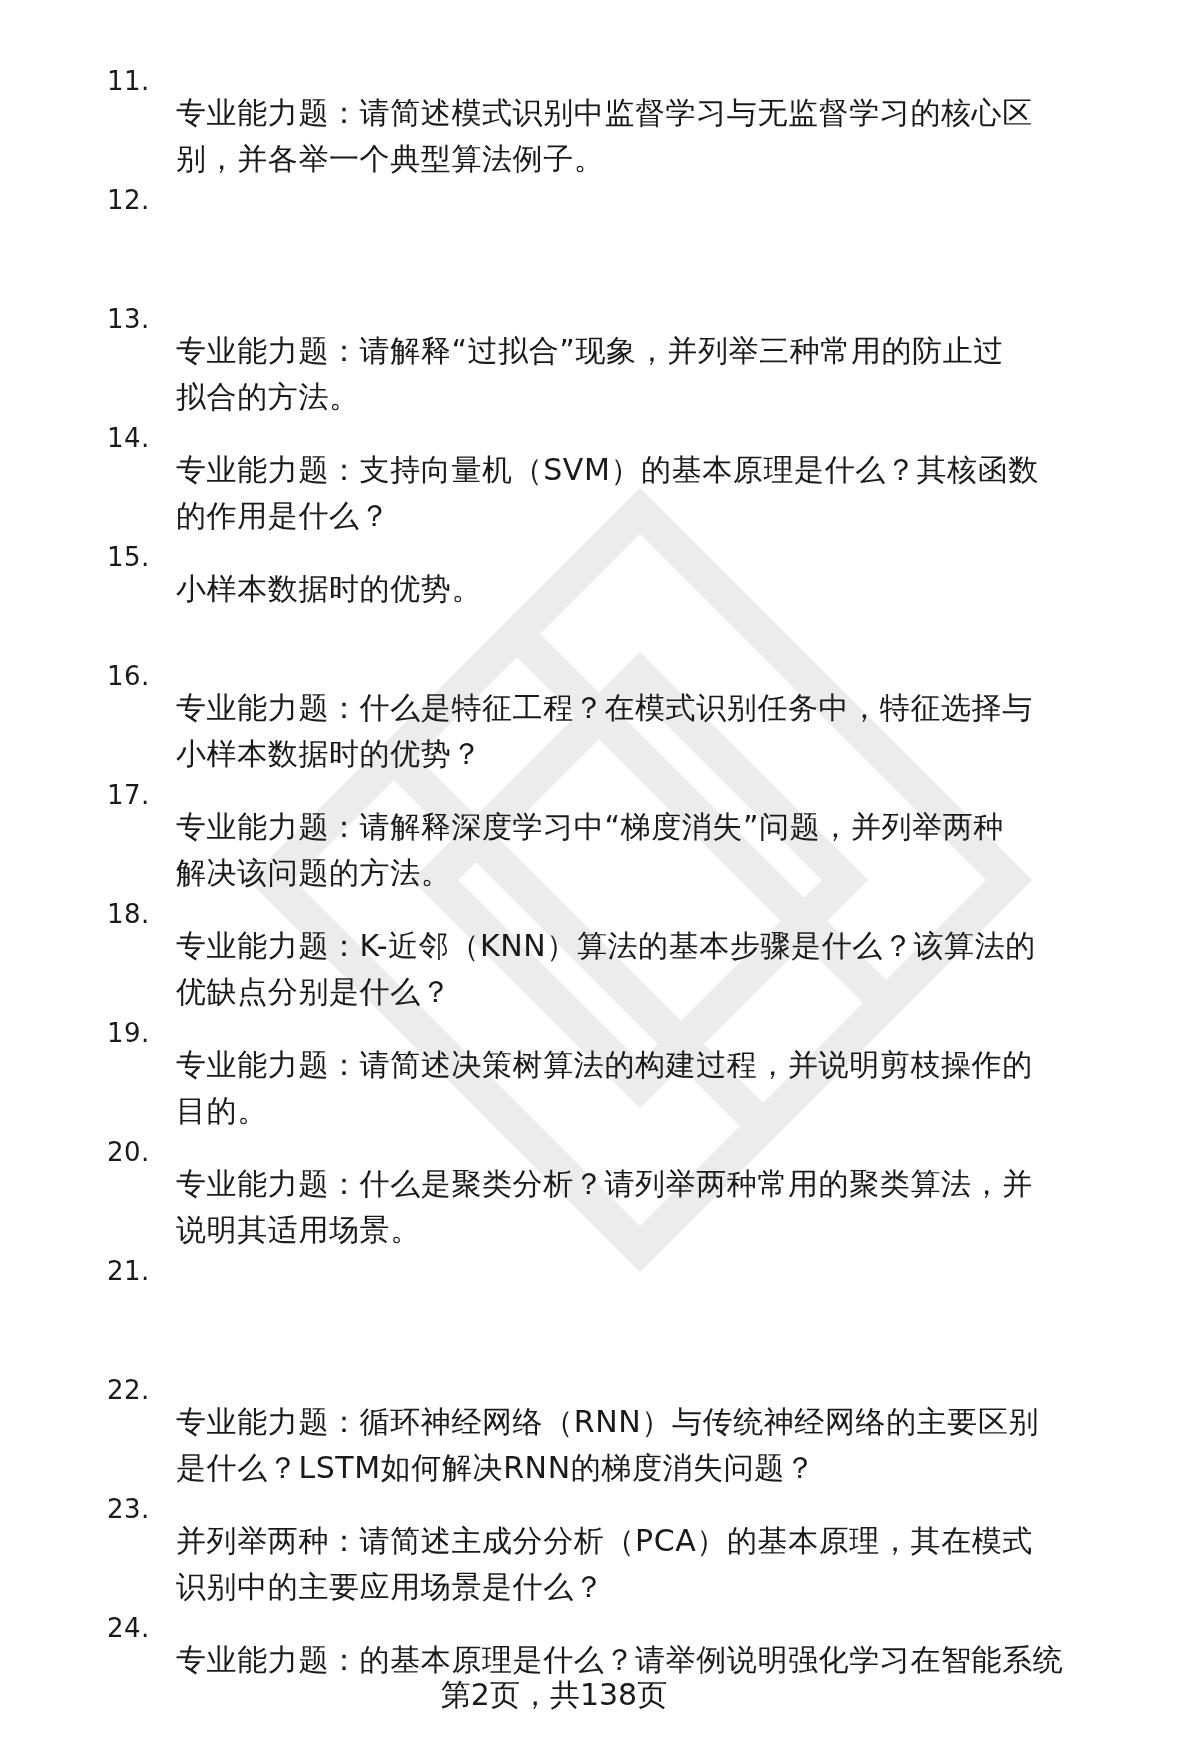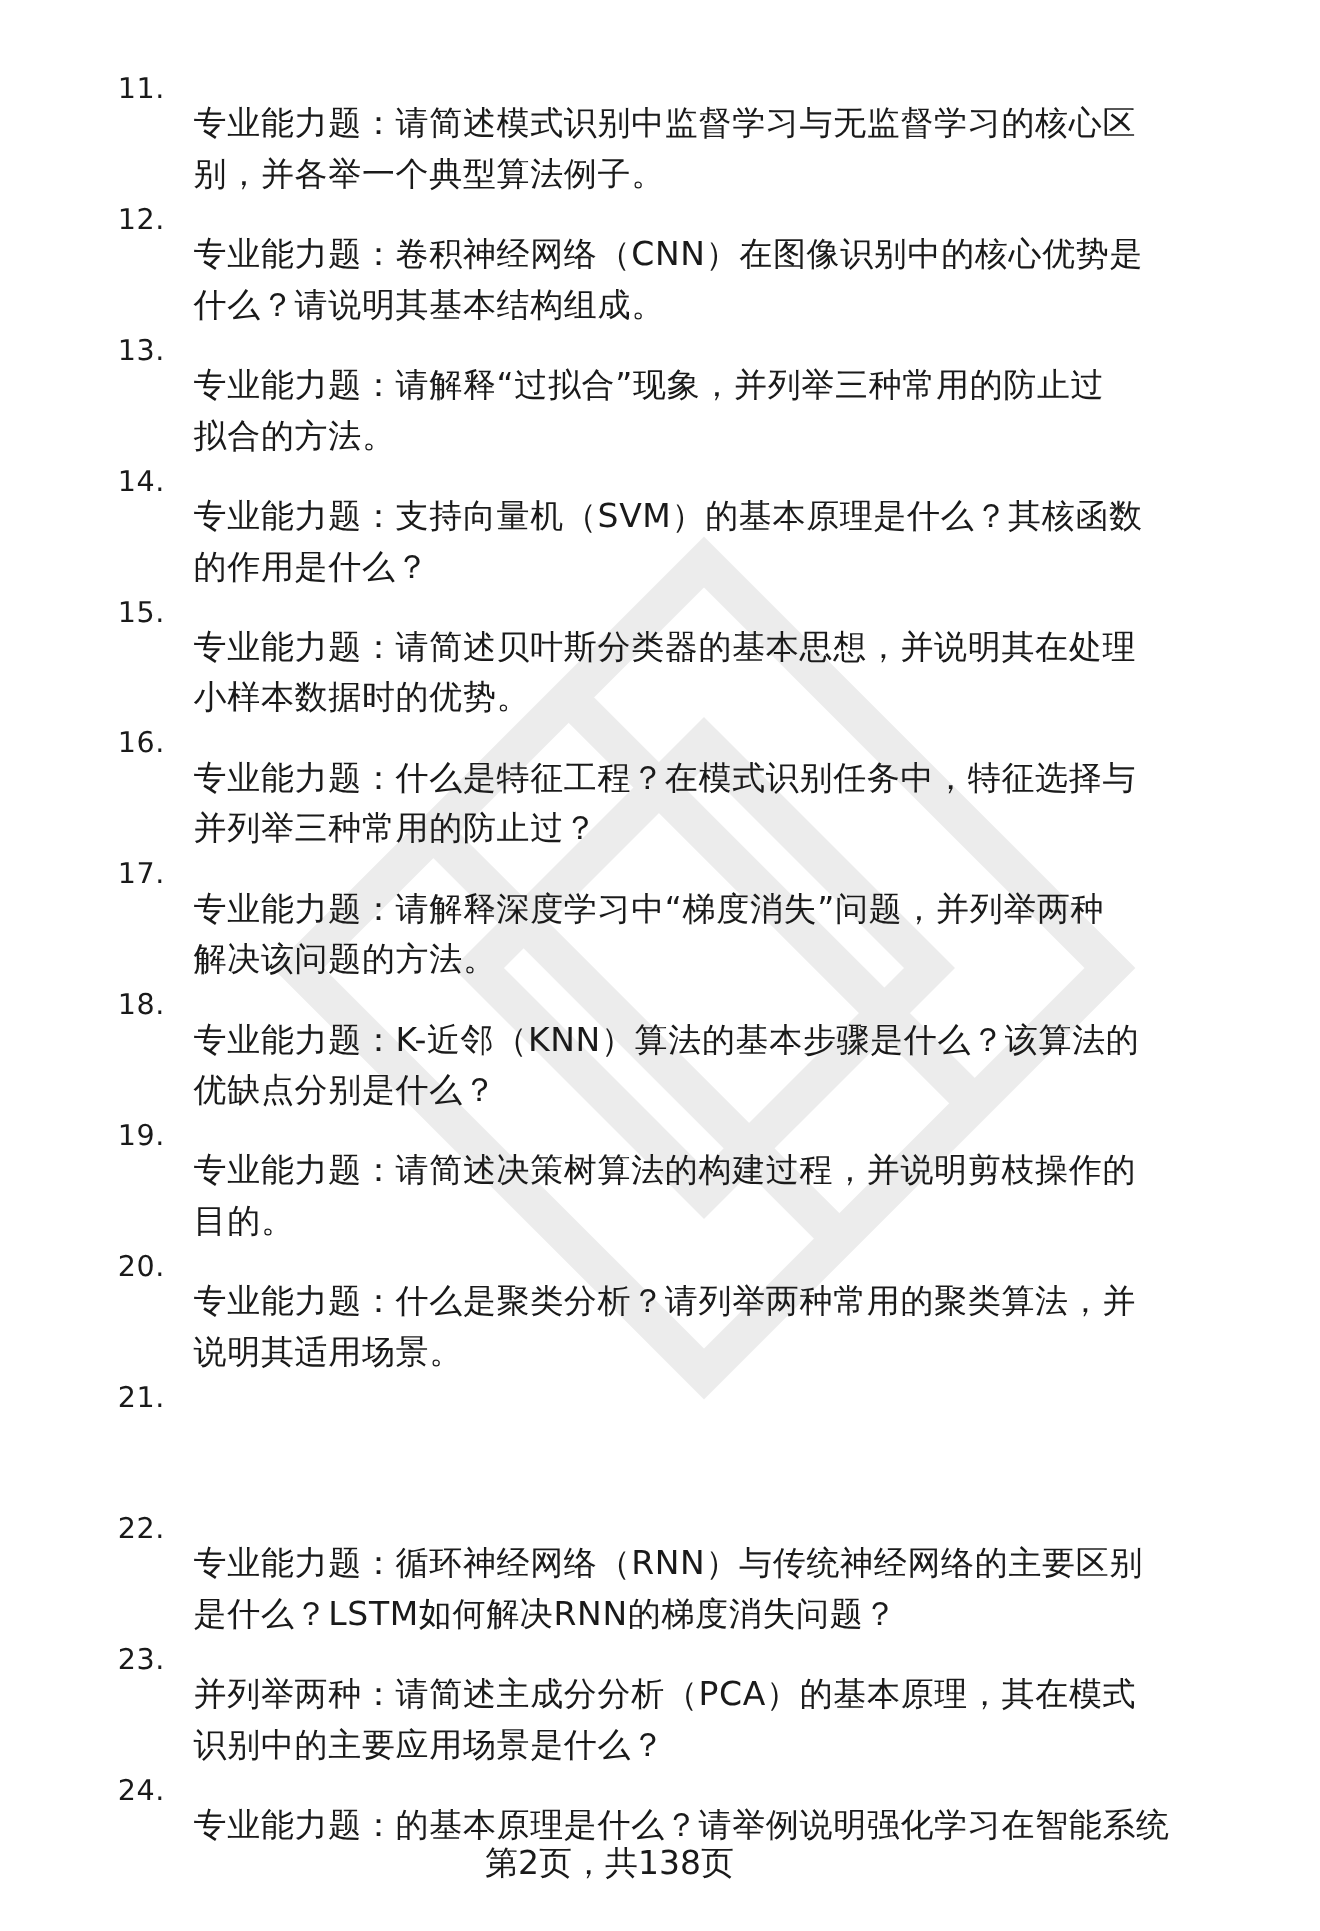--- a/index.html
+++ b/index.html
@@ -44,51 +44,46 @@
 <div class="list">
   <div class="item">
     <span class="num">11.</span>
     <div class="text">
       <span class="line">专业能力题：请简述模式识别中监督学习与无监督学习的核心区</span>
       <span class="line">别，并各举一个典型算法例子。</span>
     </div>
   </div>
   <div class="item">
     <span class="num">12.</span>
-    <div class="text">
-      <span class="line">专业能力题：卷积神经网络（CNN）在图像识别中的核心优势是</span>
-      <span class="line">什么？请说明其基本结构组成。</span>
-    </div>
   </div>
   <div class="item">
     <span class="num">13.</span>
     <div class="text">
       <span class="line">专业能力题：请解释“过拟合”现象，并列举三种常用的防止过</span>
       <span class="line">拟合的方法。</span>
     </div>
   </div>
   <div class="item">
     <span class="num">14.</span>
     <div class="text">
       <span class="line">专业能力题：支持向量机（SVM）的基本原理是什么？其核函数</span>
       <span class="line">的作用是什么？</span>
     </div>
   </div>
   <div class="item">
     <span class="num">15.</span>
     <div class="text">
-      <span class="line">专业能力题：请简述贝叶斯分类器的基本思想，并说明其在处理</span>
       <span class="line">小样本数据时的优势。</span>
     </div>
   </div>
   <div class="item">
     <span class="num">16.</span>
     <div class="text">
       <span class="line">专业能力题：什么是特征工程？在模式识别任务中，特征选择与</span>
-      <span class="line">并列举三种常用的防止过？</span>
+      <span class="line">小样本数据时的优势？</span>
     </div>
   </div>
   <div class="item">
     <span class="num">17.</span>
     <div class="text">
       <span class="line">专业能力题：请解释深度学习中“梯度消失”问题，并列举两种</span>
       <span class="line">解决该问题的方法。</span>
     </div>
   </div>
   <div class="item">

